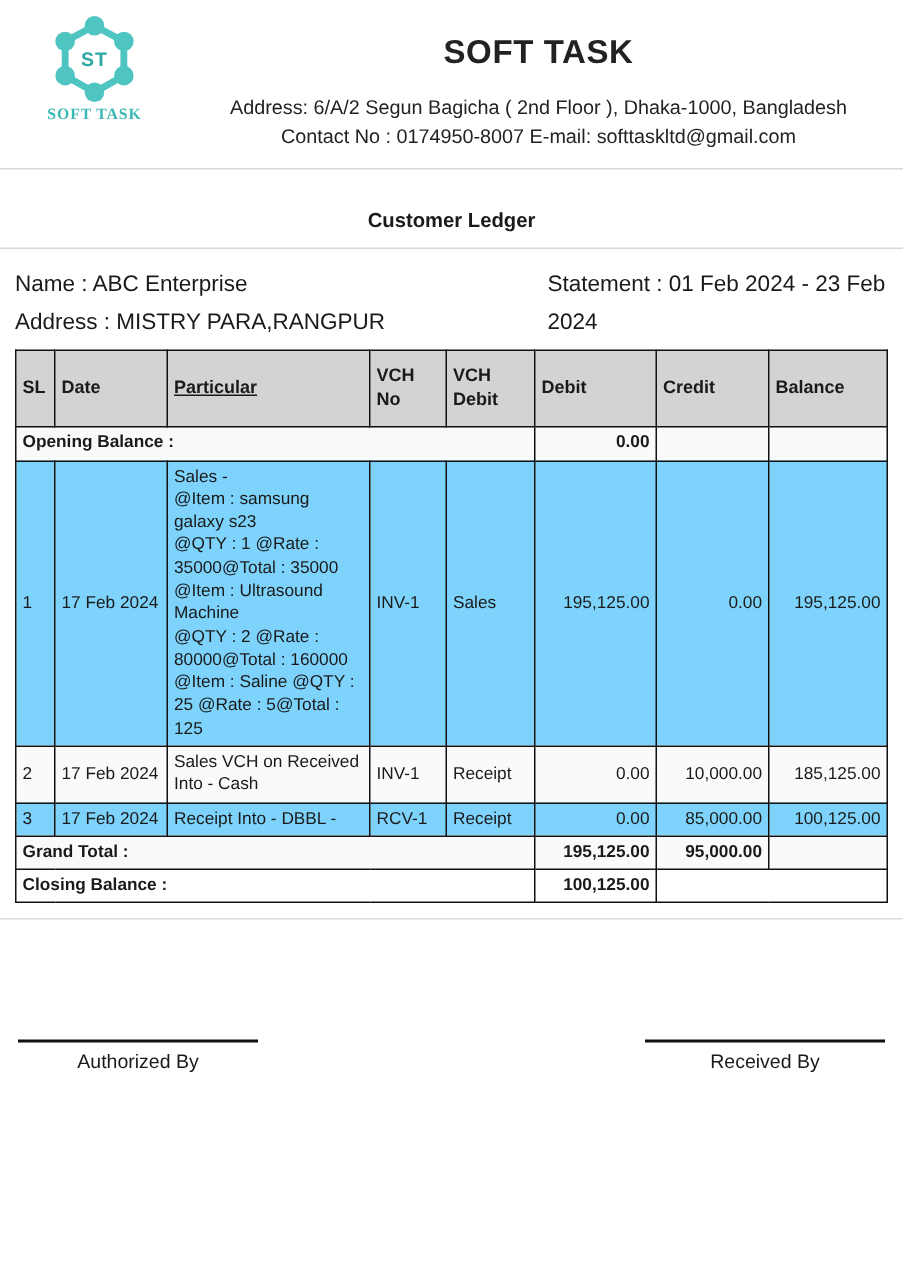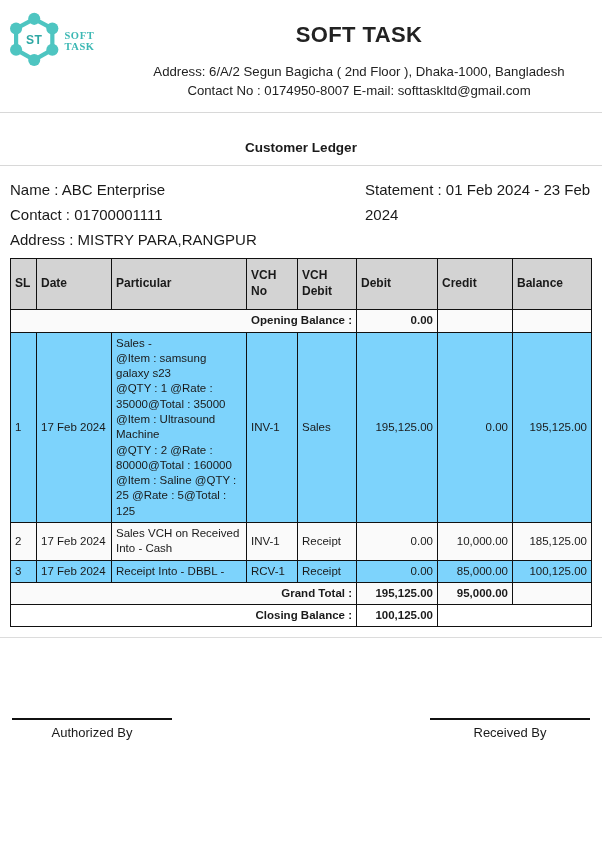--- a/index.html
+++ b/index.html
@@ -29,21 +29,21 @@
   .letterhead {
     display: flex;
     align-items: flex-start;
     padding: 6px 4px 8px 4px;
     box-sizing: border-box;
   }
   .logo-box {
     width: 118px;
     flex: 0 0 118px;
     display: flex;
-    flex-direction: row;
+    flex-direction: column;
     align-items: center;
     justify-content: flex-start;
     padding-top: 4px;
   }
   .logo-mark {
     width: 66px;
     height: 60px;
     display: block;
   }
   .logo-word {
@@ -140,21 +140,21 @@
     background: #d3d3d3;
     font-weight: bold;
     text-align: left;
     height: 46px;
     font-size: 12px;
     padding-top: 2px;
     padding-bottom: 2px;
   }
   th.c-sl     { width: 17px; }
   th.c-date   { width: 66px; }
-  th.c-part   { width: auto; }
+  th.c-part   { width: auto; text-decoration: underline; }
   th.c-vno    { width: 42px; }
   th.c-vtype  { width: 50px; }
   th.c-debit  { width: 72px; text-align: right; }
   th.c-credit { width: 66px; text-align: right; }
   th.c-bal    { width: 70px; text-align: right; }
 
   td.num { text-align: right; }
   td.sl  { text-align: left; }
 
   tr.row-alt td { background: #fafafa; }
@@ -163,21 +163,21 @@
   td.particular-multiline {
     white-space: pre-line;
     text-align: left;
     vertical-align: middle;
   }
   td.particular-simple {
     text-align: left;
   }
 
   td.summary-label {
-    text-align: right;
+    text-align: left;
     font-weight: bold;
     background: #fafafa;
   }
   tr.summary-row td.num {
     font-weight: bold;
     background: #fafafa;
   }
   tr.summary-row td.blank {
     background: #fafafa;
   }
@@ -256,21 +256,20 @@
 
   </div>
 
   <div class="title-band">
     <span class="title-text">Customer Ledger</span>
   </div>
 
   <div class="meta">
     <div class="meta-left">
       <div class="meta-line">Name : ABC Enterprise</div>
-      <div class="meta-line">Contact : 01700001111</div>
       <div class="meta-line">Address : MISTRY PARA,RANGPUR</div>
     </div>
     <div class="meta-right">
       <div class="meta-line">Statement : 01 Feb 2024 - 23 Feb 2024</div>
     </div>
   </div>
 
   <div class="table-wrap">
     <table class="ledger">
       <thead>

